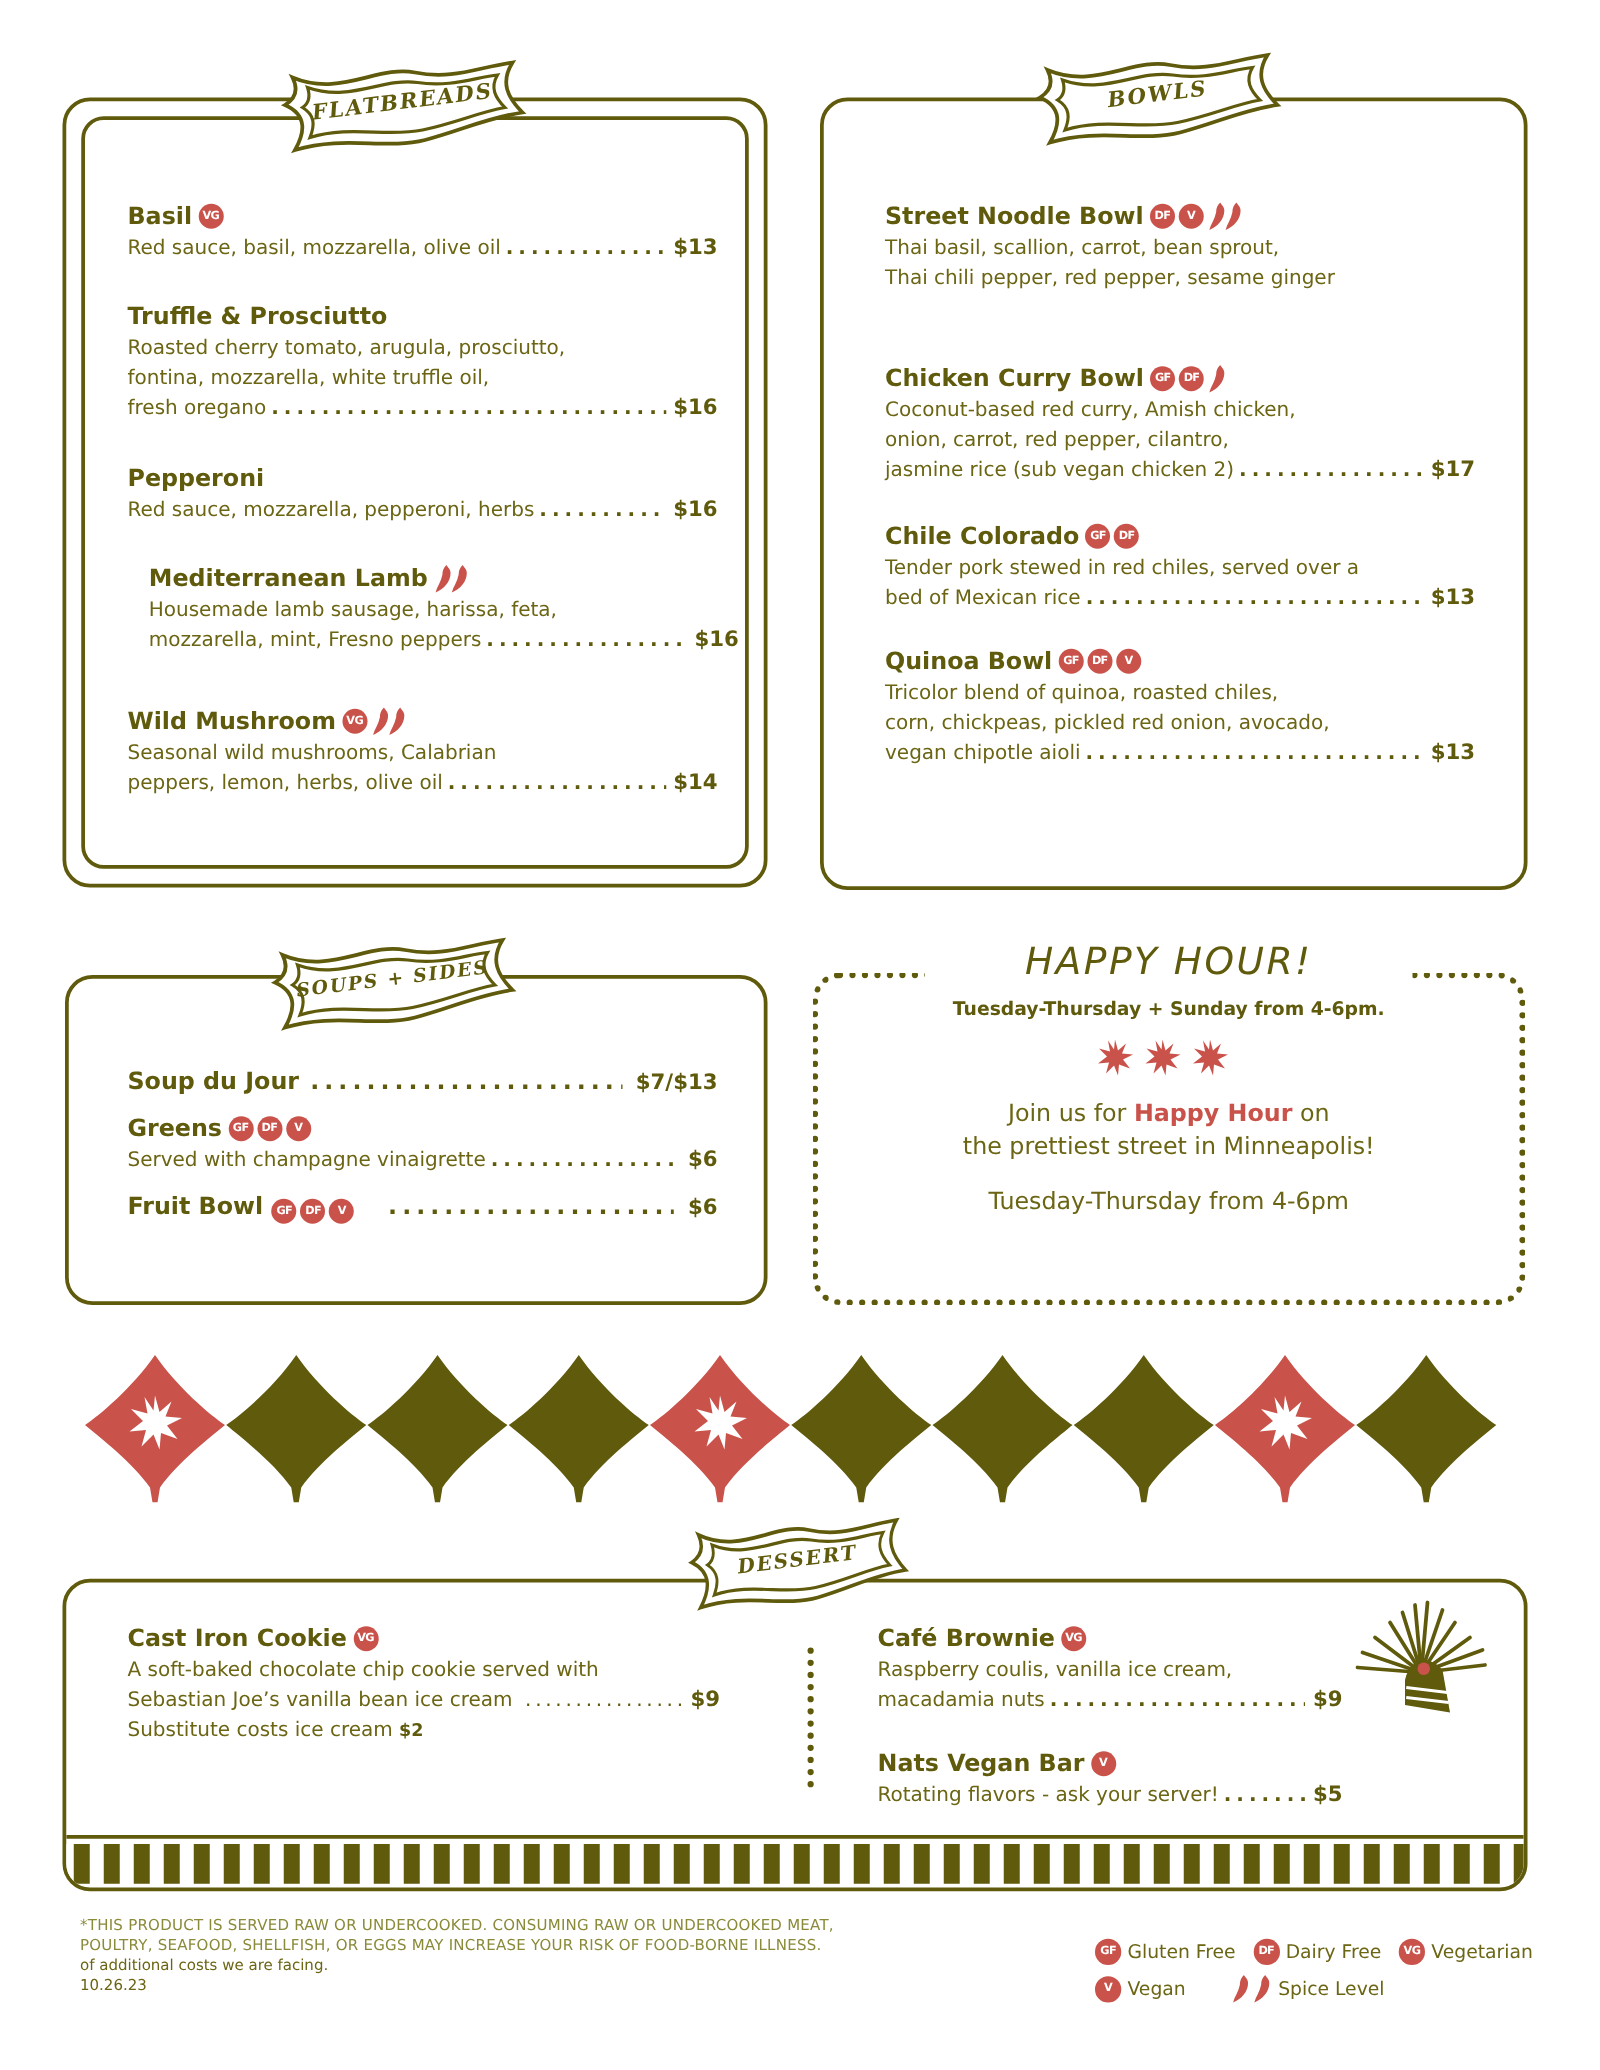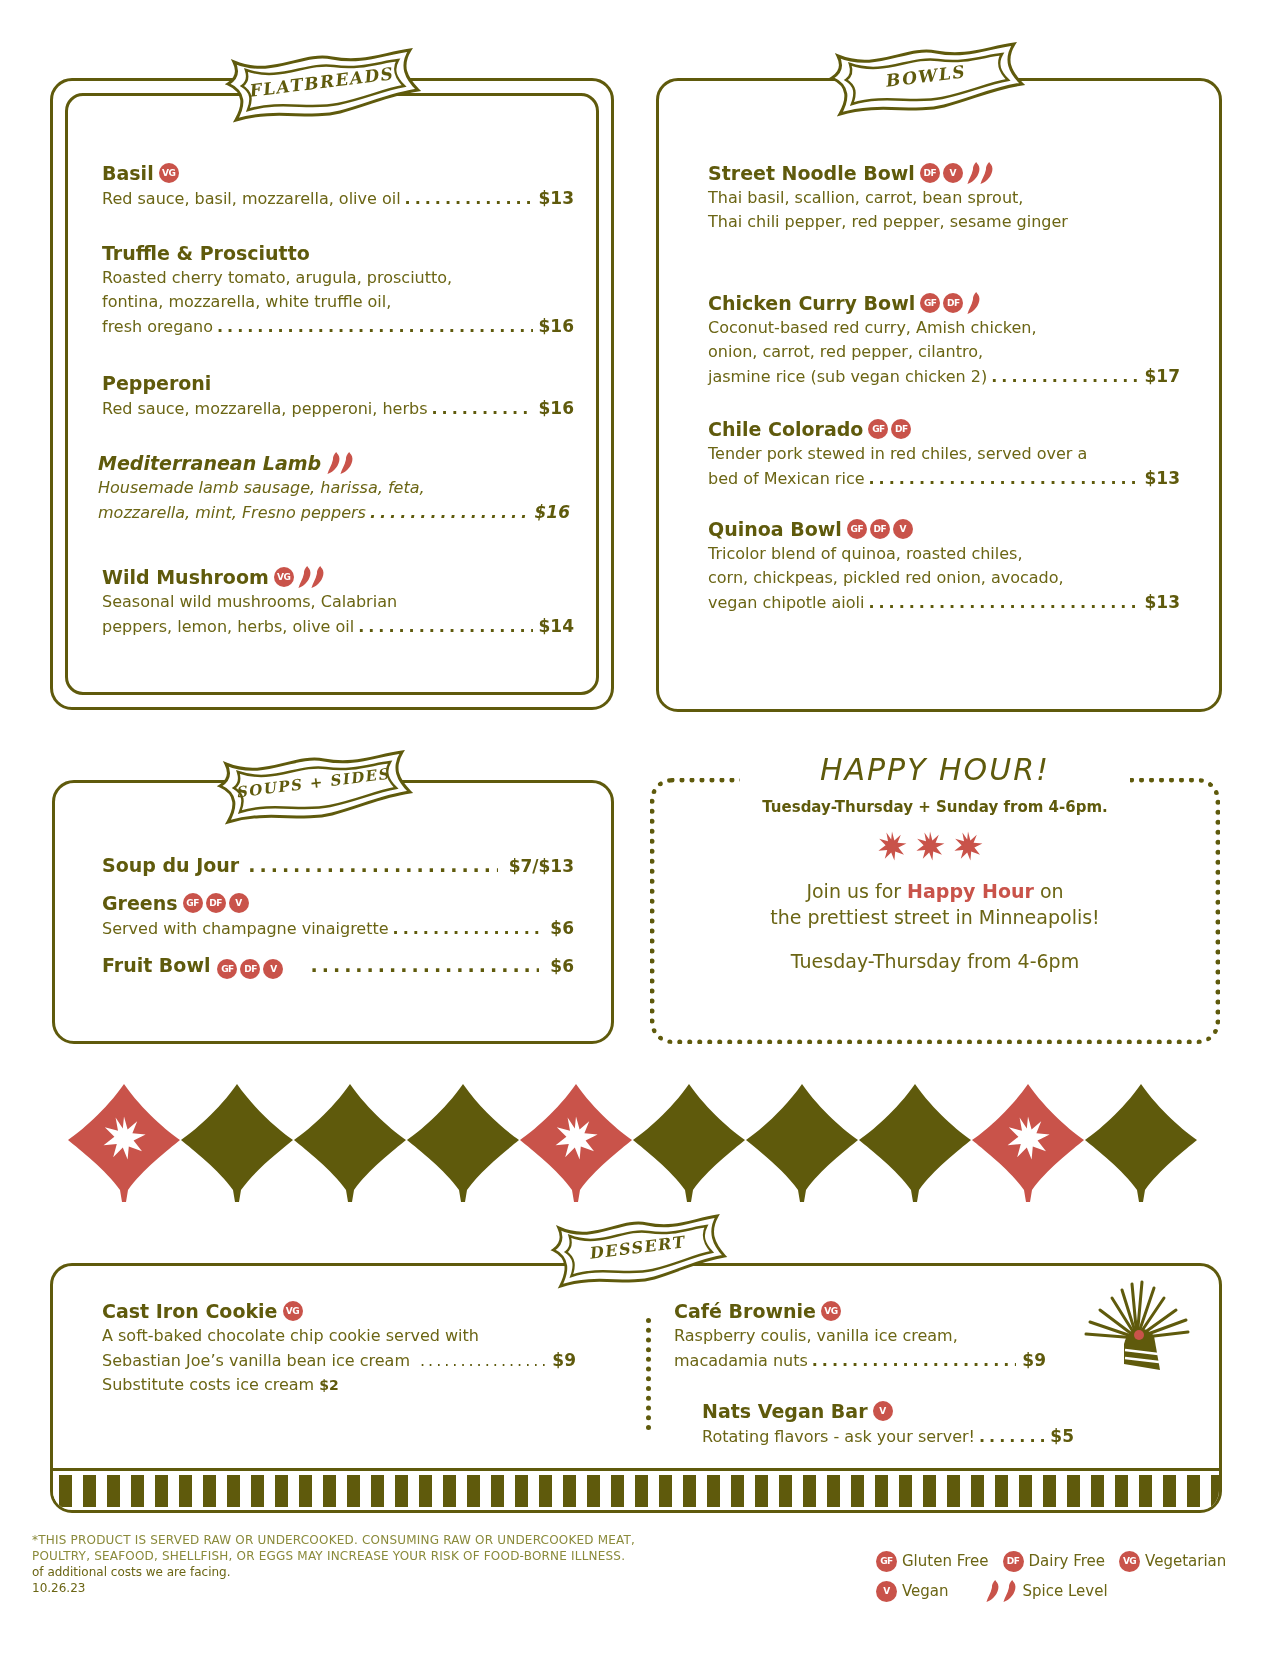--- a/index.html
+++ b/index.html
@@ -174,21 +174,21 @@
   }
   .vdots {
     position: absolute;
     left: 646px; top: 1318px; width: 6px; height: 112px;
     border-left: 5px dotted var(--olive);
   }
 
   
   .fine {
     position: absolute;
-    left: 32px; top: 1532px;
+    left: 64px; top: 1532px;
     font-size: 12px;
     line-height: 16px;
     color: var(--olive-text);
   }
   .fine .caps { color: #8a8a3a; letter-spacing: 0.2px; }
   .legend {
     position: absolute;
     left: 876px; top: 1546px; width: 360px;
     font-size: 15px;
     color: var(--olive-text);
@@ -255,21 +255,21 @@
       <div class="item-name">
         <span>Pepperoni</span>
         <span style="display: flex; gap: 3px; align-items: center;"></span>
       </div>
       <div class="desc lead-line">
         <span>Red sauce, mozzarella, pepperoni, herbs</span>
         <span class="dots"></span>
         <span class="price">$16</span>
       </div>
     </div>
-    <div class="item" style="left: 98px; top: 450px; width: 472px; font-style: italic;">
+    <div class="item" style="left: 119px; top: 450px; width: 472px;">
       <div class="item-name">
         <span>Mediterranean Lamb</span>
         <span style="display: flex; gap: 3px; align-items: center;">
           <svg width="16" height="24" class="chili">
             <use href="#chili"></use>
           </svg>
           <svg width="16" height="24" class="chili" style="margin-left: -6px;">
             <use href="#chili"></use>
           </svg>
         </span>
@@ -487,21 +487,21 @@
     <span class="dots" style="font-weight:normal;letter-spacing:3px;margin-left:10px;"></span>
     <span class="price">$9</span>
   </div>
   <div class="desc">
     <span>Substitute costs ice cream </span><span class="price" style="font-size:14px;">$2</span>
   </div>
 </div>
 
 <div class="vdots"></div>
 
-<div class="item" style="left:674px; top:1298px; width:372px;">
+<div class="item" style="left:702px; top:1298px; width:372px;">
   <div class="item-name">
     <span>Café Brownie</span>
     <span class="badges" style="display:flex;gap:3px;">
         <span class="badge">VG</span>
       </span>
   </div>
   <div class="desc">Raspberry coulis, vanilla ice cream,</div>
   <div class="desc lead-line">
     <span>macadamia nuts</span>
     <span class="dots"></span>

